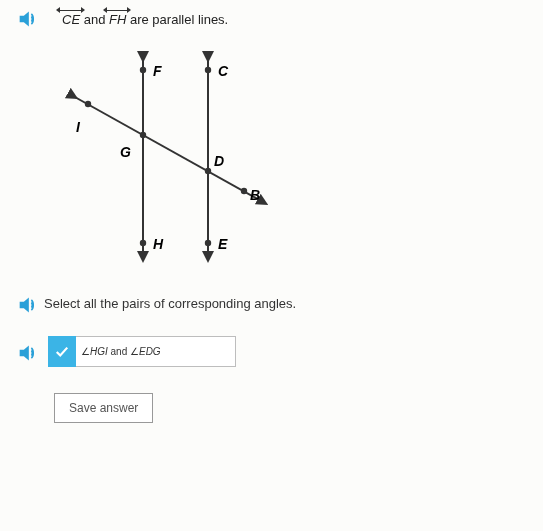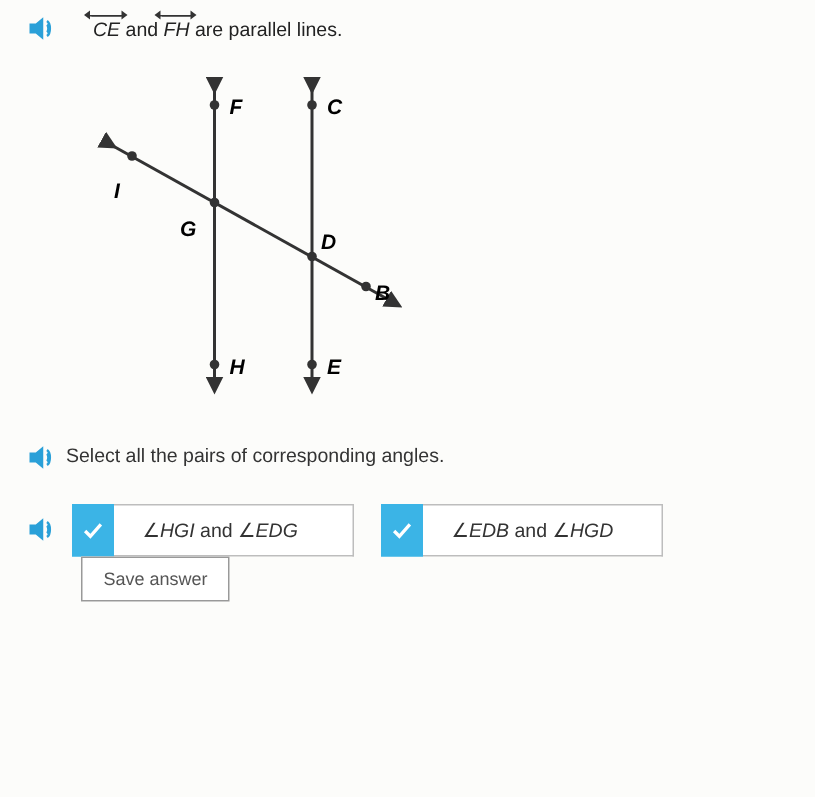--- a/index.html
+++ b/index.html
@@ -13,23 +13,23 @@
     .ray::before{content:"";position:absolute;top:-4.5px;right:-5px;border-left:4px solid #333;border-top:3px solid transparent;border-bottom:3px solid transparent}
     .ray2::after{left:-3px;right:-1px}
     .ray2::before{left:-6px;right:auto;border-left:none;border-right:4px solid #333}
     .diagram{width:240px;height:230px;margin:14px 0 14px 30px;position:relative}
     .instruct{display:flex;align-items:flex-start;gap:6px;margin-top:24px;margin-bottom:22px}
     .opts{display:flex;align-items:flex-start;gap:10px;margin-left:0}
     .grid2{display:grid;grid-template-columns:auto auto;gap:14px 18px}
     .opt{display:flex;align-items:stretch}
     .chk{width:28px;background:#3bb4e6;display:flex;align-items:center;justify-content:center;border:1px solid #3bb4e6;cursor:pointer}
     .chk svg{width:14px;height:14px}
-    .lbl{border:1px solid #bdbdbd;border-left:none;padding:9px 19px;min-width:160px;font-style:italic;color:#333;background:#fff;font-size:13px}
+    .lbl{border:1px solid #bdbdbd;border-left:none;padding:9px 5px;min-width:160px;font-style:italic;color:#333;background:#fff;font-size:10px}
     .ang{font-style:normal}
-    .save{margin-left:36px}
+    .save{margin-top:26px;margin-left:36px}
     .save button{border:1px solid #999;background:#fff;padding:7px 14px;font-family:inherit;font-size:12px;color:#555;cursor:pointer}
   </style>
 </head>
 <body>
 
 <div class="row1">
   <span class="spk">
     <svg viewBox="0 0 24 20">
         <path fill="#2aa0d8" d="M2 6h5l6-5v18l-6-5H2z"></path>
         <path fill="none" stroke="#2aa0d8" stroke-width="2" d="M16 4c3 2 3 10 0 12M16 7c1.5 1 1.5 5 0 6"></path>
@@ -90,26 +90,18 @@
   </span>
   <div class="grid2">
     <div class="opt">
       <div class="chk">
           <svg viewBox="0 0 16 16">
             <path d="M2 8l4 4 8-9" stroke="#fff" stroke-width="2.5" fill="none"></path>
           </svg>
         </div>
       <div class="lbl"><span class="ang">∠</span><span>HGI</span><span style="font-style:normal"> and </span><span class="ang">∠</span><span>EDG</span></div>
     </div>
-    <div class="opt">
-      <div class="chk">
-          <svg viewBox="0 0 16 16">
-            <path d="M2 8l4 4 8-9" stroke="#fff" stroke-width="2.5" fill="none"></path>
-          </svg>
-        </div>
-      <div class="lbl"><span class="ang">∠</span><span>EDB</span><span style="font-style:normal"> and </span><span class="ang">∠</span><span>HGD</span></div>
-    </div>
   </div>
 </div>
 
 <div class="save">
   <button>Save answer</button>
 </div>
 
 </body></html>

